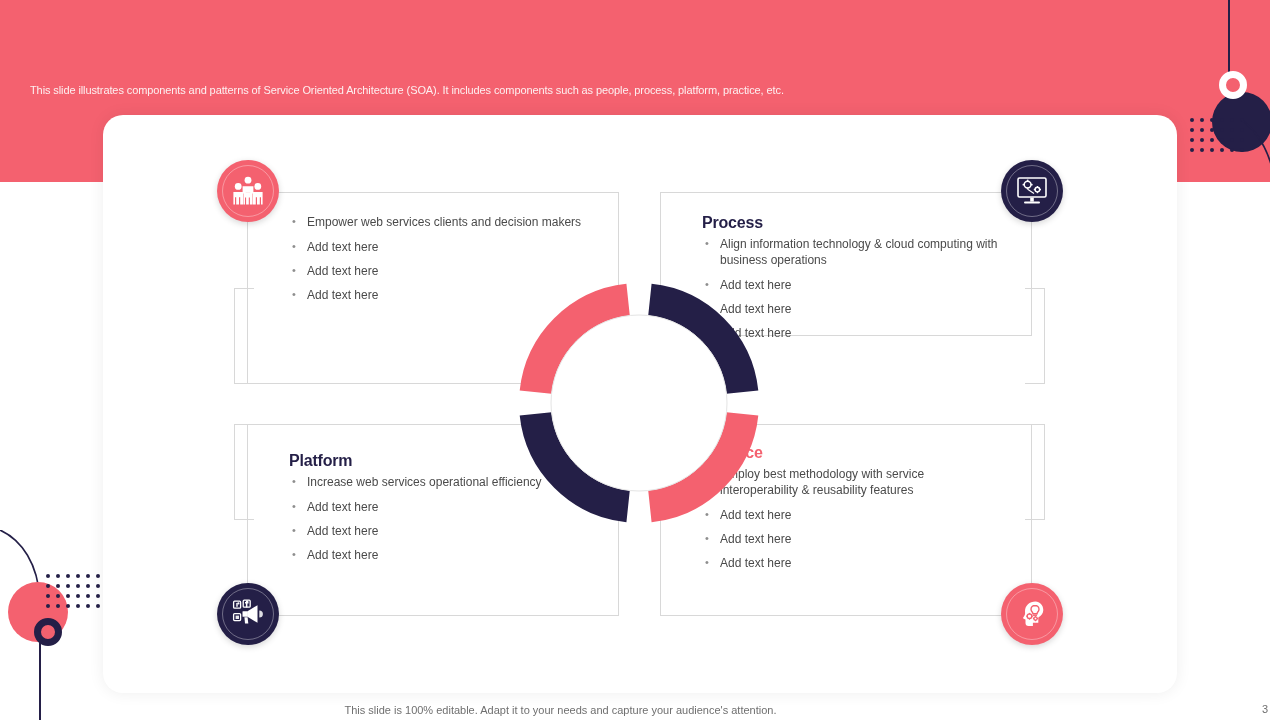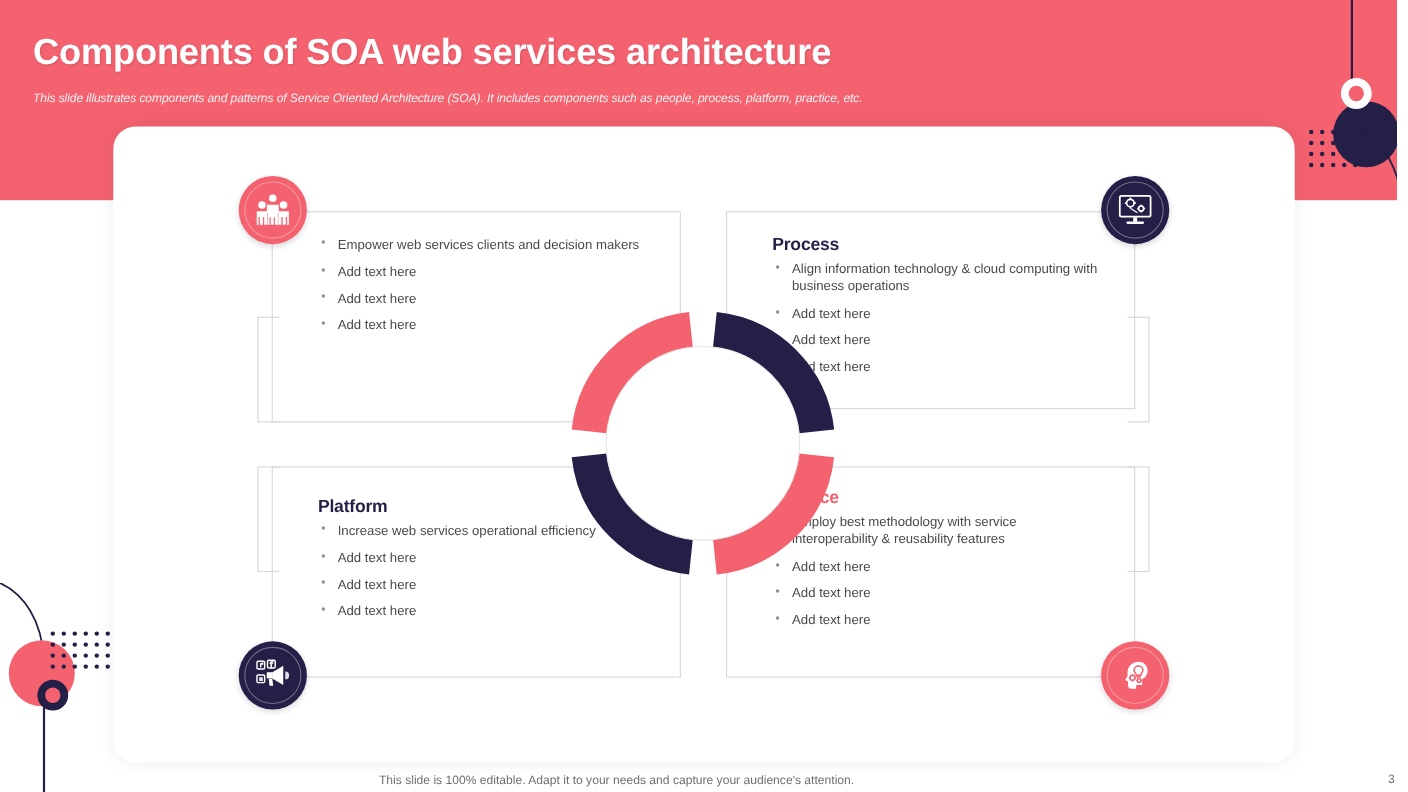--- a/index.html
+++ b/index.html
@@ -46,21 +46,20 @@
   }
 
   .page-subtitle {
     position: absolute;
     left: 30px;
     top: 84px;
     font-size: 11px;
     color: #fdf0f1;
     white-space: nowrap;
     letter-spacing: -0.1px;
-    font-style: italic;
   }
 
   
   .decor-tr-dots {
     position: absolute;
     left: 1190px;
     top: 118px;
     width: 52px;
     height: 34px;
   }
@@ -189,21 +188,21 @@
     position: absolute;
     border: 1px solid #d8d8d8;
     box-sizing: border-box;
   }
 
   
   #q-people { left: 247px; top: 192px; width: 372px; height: 192px; }
   #q-people .outline-b { left: -13px; top: 96px; width: 20px; height: 96px; border-right: none; }
 
   
-  #q-process { left: 660px; top: 192px; width: 372px; height: 180px; }
+  #q-process { left: 660px; top: 192px; width: 372px; height: 144px; }
   #q-process .outline-b { left: 365px; top: 96px; width: 20px; height: 96px; border-left: none; }
 
   
   #q-platform { left: 247px; top: 424px; width: 372px; height: 192px; }
   #q-platform .outline-b { left: -13px; top: 0px; width: 20px; height: 96px; border-right: none; }
 
   
   #q-practice { left: 660px; top: 424px; width: 372px; height: 192px; }
   #q-practice .outline-b { left: 365px; top: 0px; width: 20px; height: 96px; border-left: none; }
 
@@ -334,21 +333,20 @@
     color: #6f6f6f;
   }
 </style>
 </head>
 <body>
 
 <div id="slide">
 
   <div class="banner"></div>
 
-  <div class="page-title">Components of SOA web services architecture</div>
   <div class="page-subtitle">This slide illustrates components and patterns of Service Oriented Architecture (SOA).  It includes components such as people, process, platform, practice, etc.</div>
 
   <div class="decor-tr-line"></div>
   <div class="decor-tr-circle"></div>
   <div class="decor-tr-ring"></div>
   <div class="decor-tr-dots" id="dots-tr">
       <span class="dot" style="left: 0px; top: 0px;"></span>
       <span class="dot" style="left: 10px; top: 0px;"></span>
       <span class="dot" style="left: 20px; top: 0px;"></span>
       <span class="dot" style="left: 30px; top: 0px;"></span>

